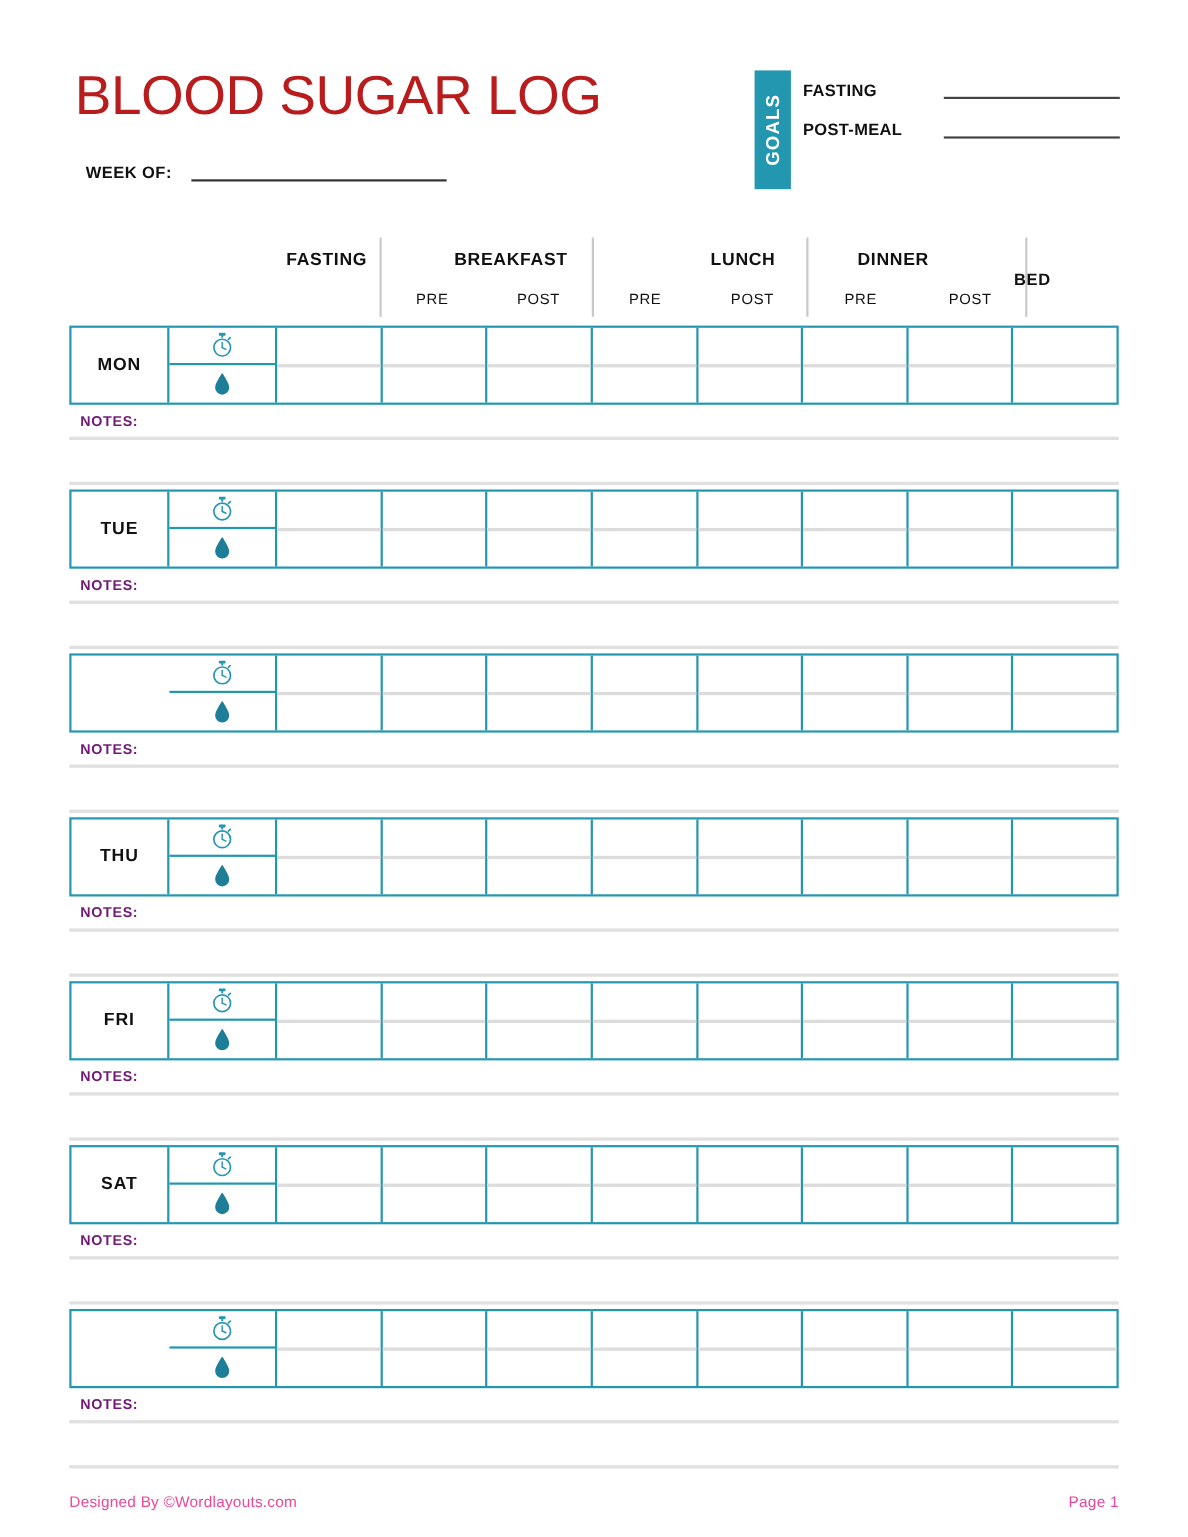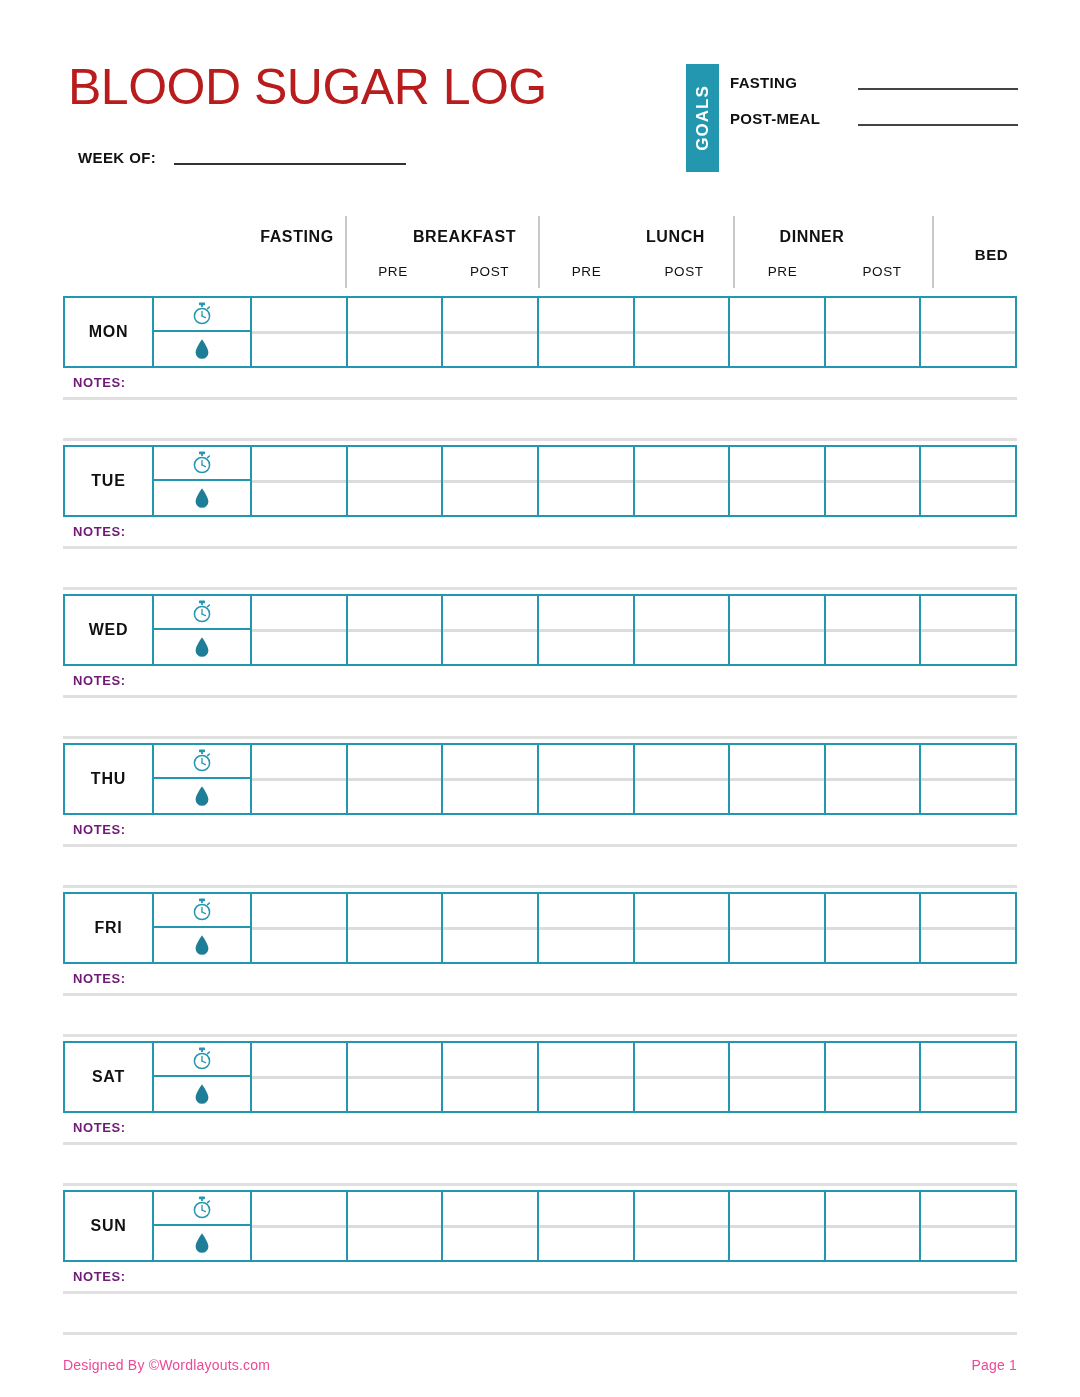--- a/index.html
+++ b/index.html
@@ -313,21 +313,21 @@
     <div class="sub-label" style="left:378px; width:97px;">POST</div>
 
     <div class="meal-title" style="left:475px; width:195px;margin-left:40px;">LUNCH</div>
     <div class="sub-label" style="left:475px; width:97px;">PRE</div>
     <div class="sub-label" style="left:572px; width:98px;">POST</div>
 
     <div class="meal-title" style="left:670px; width:158px;">DINNER</div>
     <div class="sub-label" style="left:670px; width:99px;">PRE</div>
     <div class="sub-label" style="left:769px; width:100px;">POST</div>
 
-    <div class="bed-title" style="left:886px; width:85px;">BED</div>
+    <div class="bed-title" style="left:833px; width:85px;">BED</div>
   </div>
 
   <div id="day-blocks">
       <div class="dayblock" style="top: 296px;">
         <div class="daytable">
           <div class="day-label-cell">
             <span>MON</span>
           </div>
           <div class="icon-cell">
             <div class="icon-half top">
@@ -429,23 +429,20 @@
           </div>
         </div>
         <div class="notes-area">
           <div class="notes-label">NOTES:</div>
           <div class="notes-line first"></div>
           <div class="notes-line second"></div>
         </div>
       </div>
       <div class="dayblock" style="top: 594px;">
         <div class="daytable">
-          <div class="day-label-cell">
-            <span>WED</span>
-          </div>
           <div class="icon-cell">
             <div class="icon-half top">
               <svg width="22" height="24" viewBox="0 0 22 24">
                 <rect x="8" y="0.6" width="6" height="2.6" rx="0.6" fill="#2396b0"></rect>
                 <rect x="10.1" y="2.6" width="1.8" height="2.4" fill="#2396b0"></rect>
                 <circle cx="11" cy="14" r="7.6" fill="none" stroke="#2396b0" stroke-width="1.5"></circle>
                 <line x1="11" y1="14" x2="11" y2="9.4" stroke="#2396b0" stroke-width="1.3" stroke-linecap="round"></line>
                 <line x1="11" y1="14" x2="14.4" y2="15.6" stroke="#2396b0" stroke-width="1.3" stroke-linecap="round"></line>
                 <line x1="16.6" y1="6.6" x2="18.4" y2="5" stroke="#2396b0" stroke-width="1.5" stroke-linecap="round"></line>
               </svg>
@@ -649,23 +646,20 @@
           </div>
         </div>
         <div class="notes-area">
           <div class="notes-label">NOTES:</div>
           <div class="notes-line first"></div>
           <div class="notes-line second"></div>
         </div>
       </div>
       <div class="dayblock" style="top: 1190px;">
         <div class="daytable">
-          <div class="day-label-cell">
-            <span>SUN</span>
-          </div>
           <div class="icon-cell">
             <div class="icon-half top">
               <svg width="22" height="24" viewBox="0 0 22 24">
                 <rect x="8" y="0.6" width="6" height="2.6" rx="0.6" fill="#2396b0"></rect>
                 <rect x="10.1" y="2.6" width="1.8" height="2.4" fill="#2396b0"></rect>
                 <circle cx="11" cy="14" r="7.6" fill="none" stroke="#2396b0" stroke-width="1.5"></circle>
                 <line x1="11" y1="14" x2="11" y2="9.4" stroke="#2396b0" stroke-width="1.3" stroke-linecap="round"></line>
                 <line x1="11" y1="14" x2="14.4" y2="15.6" stroke="#2396b0" stroke-width="1.3" stroke-linecap="round"></line>
                 <line x1="16.6" y1="6.6" x2="18.4" y2="5" stroke="#2396b0" stroke-width="1.5" stroke-linecap="round"></line>
               </svg>

